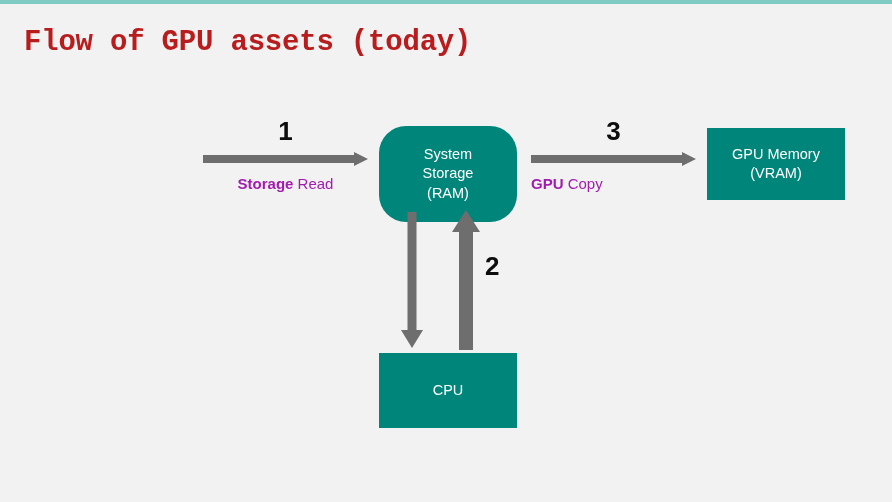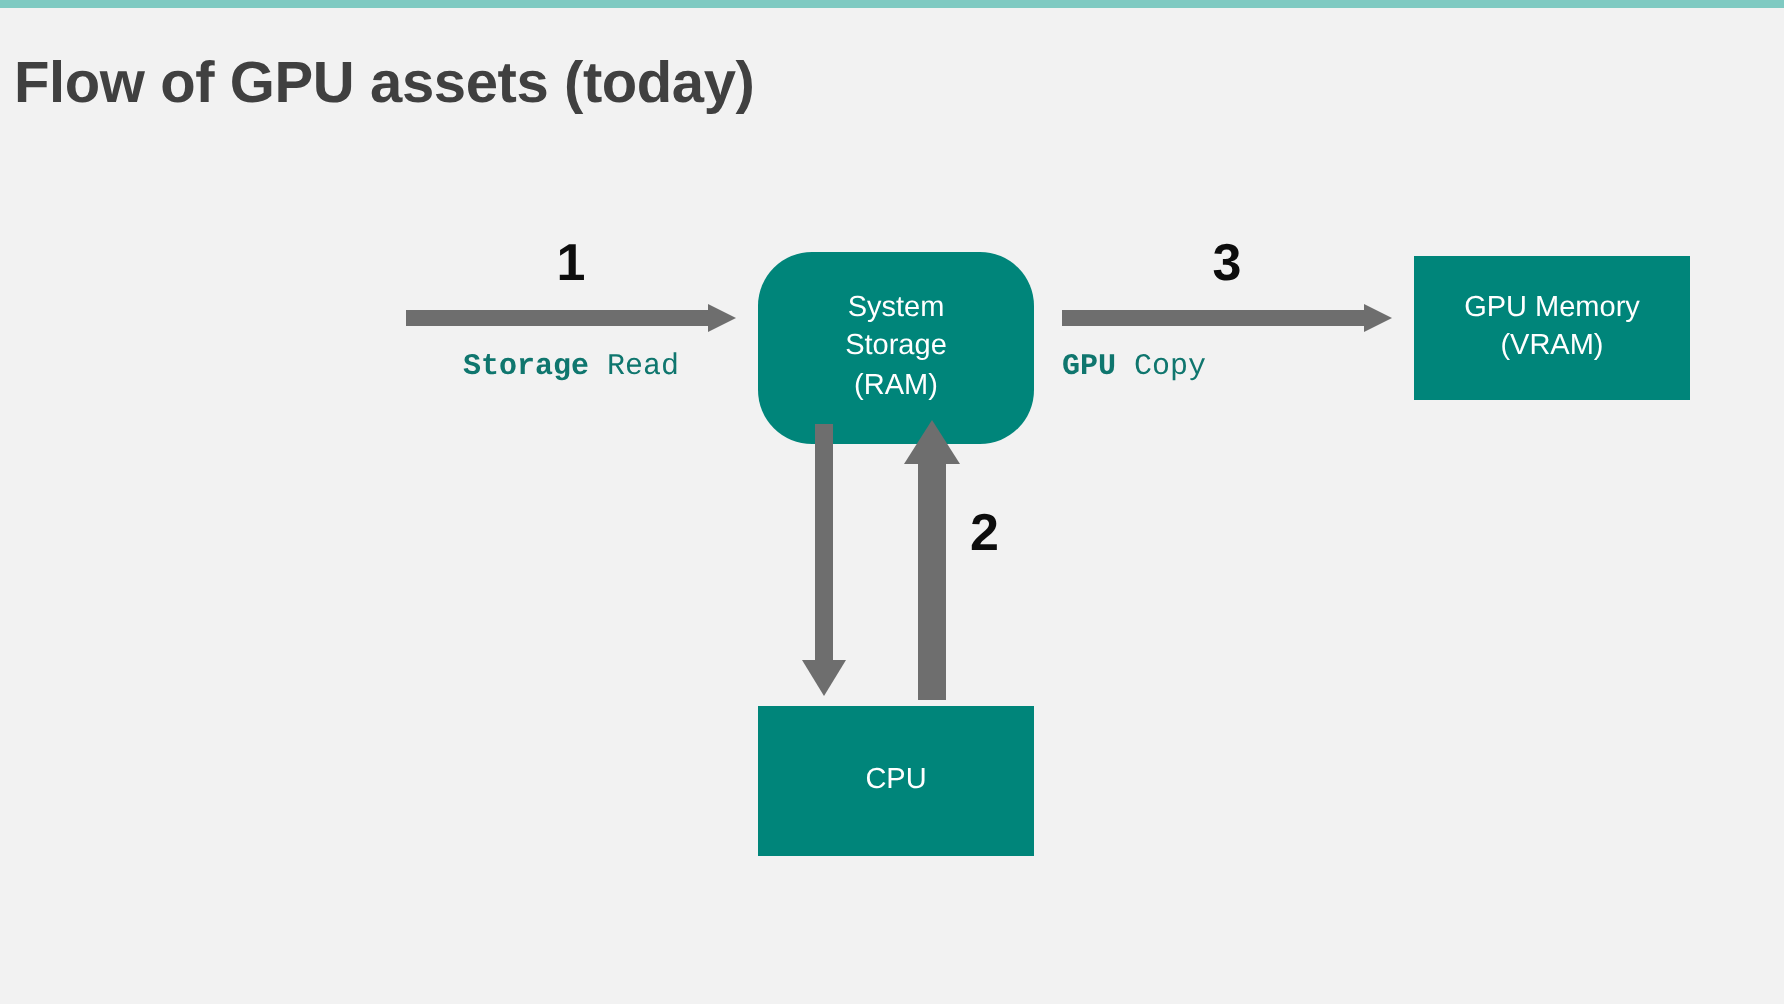--- a/index.html
+++ b/index.html
@@ -23,27 +23,28 @@
   }
   .accent-bar {
     position: absolute;
     left: 0; top: 0;
     width: 892px;
     height: 4px;
     background: #7FCAC2;
   }
   .slide-title {
     position: absolute;
-    left: 7px;
+    left: 24px;
     top: 26px;
     font-size: 29px;
     font-weight: bold;
-    color: #404040;
+    color: #b91c1c;
     letter-spacing: -0.2px;
     white-space: nowrap;
+    font-family: Liberation Mono, monospace;
   }
   .node {
     position: absolute;
     background: #00857A;
     color: #FFFFFF;
     display: flex;
     align-items: center;
     justify-content: center;
     text-align: center;
     font-size: 14.5px;
@@ -120,23 +121,22 @@
     text-align: center;
   }
   #step-1 { left: 203px; top: 116px; width: 165px; }
   #step-3 { left: 531px; top: 116px; width: 165px; }
   #step-2 { left: 485px; top: 251px; width: 40px; text-align: left; }
 
   
   .caption {
     position: absolute;
     font-size: 15px;
-    color: #0f766e;
+    color: #a21caf;
     white-space: nowrap;
-    font-family: Liberation Mono, monospace;
   }
   .caption b { font-weight: bold; }
   .caption .sub {
     display: block;
     font-size: 14.5px;
     font-weight: normal;
   }
   #caption-storage-read {
     left: 195px; top: 175px; width: 181px;
     text-align: center;

